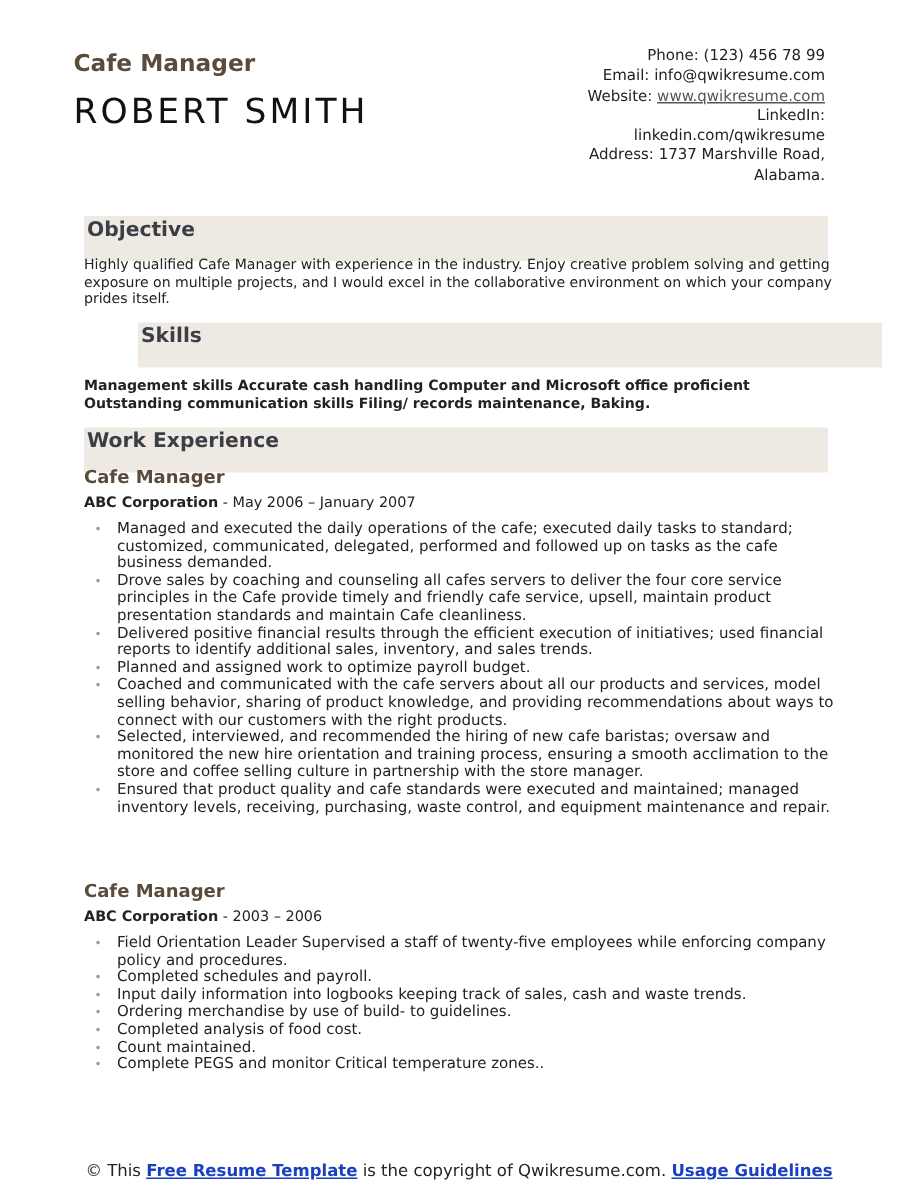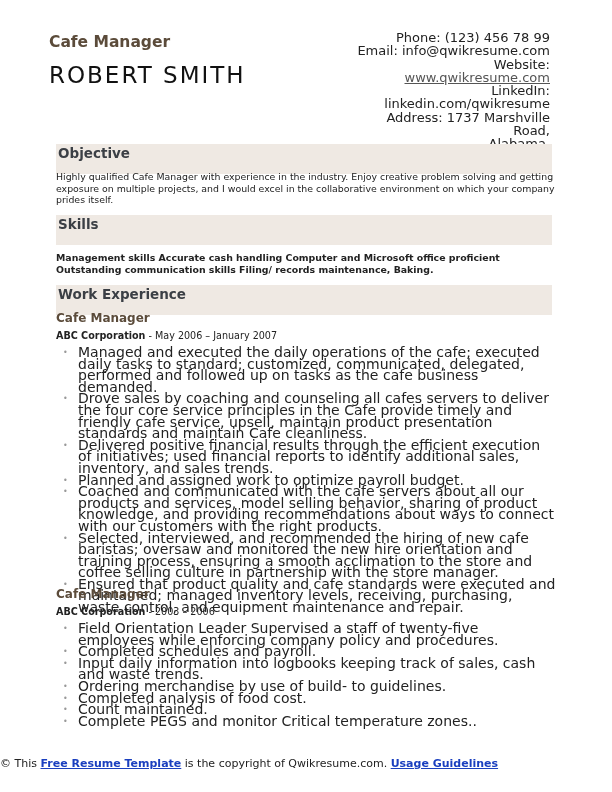--- a/index.html
+++ b/index.html
@@ -1,32 +1,32 @@
 <!DOCTYPE html>
 <html><head>
 <meta charset="utf-8">
 <style>
   html, body { margin:0; padding:0; background:#ffffff; }
   body { width:612px; height:792px; position:relative; overflow:hidden;
          font-family:"DejaVu Sans", sans-serif; color:#222; }
   .page { position:absolute; left:0; top:0; width:612px; height:792px; }
   .job-title-top { position:absolute; left:49px; top:33px; font-size:15.5px; font-weight:bold; color:#5b4b3a; }
   .name { position:absolute; left:49px; top:62px; font-size:23px; letter-spacing:2px; color:#111; }
-  .contact { position:absolute; right:62px; top:31px; text-align:right; font-size:13px; line-height:13.3px; color:#222; width:200px; }
+  .contact { position:absolute; right:62px; top:31px; text-align:right; font-size:10px; line-height:13.3px; color:#222; width:200px; }
   .contact a { color:#555; text-decoration:underline; }
   .section-head { position:absolute; left:56px; width:496px; height:30px; background:#efe9e3;
                   font-size:13.5px; font-weight:bold; color:#3b3f45; line-height:18px; padding-left:2px; box-sizing:border-box; }
   .para { position:absolute; left:56px; width:500px; font-size:9.4px; line-height:11.6px; color:#222; }
   .role { position:absolute; left:56px; font-size:12px; font-weight:bold; color:#5b4b3a; }
   .company { position:absolute; left:56px; font-size:9.6px; color:#222;text-align:center; }
   .company b { font-weight:bold; }
-  ul.bul { position:absolute; left:56px; width:500px; margin:0; padding:0; list-style:none; font-size:14px; line-height:11.6px; color:#222; }
+  ul.bul { position:absolute; left:56px; width:500px; margin:0; padding:0; list-style:none; font-size:10px; line-height:11.6px; color:#222; }
   ul.bul li { position:relative; padding-left:22px; }
   ul.bul li::before { content:"•"; position:absolute; left:7px; color:#999; font-size:8px; }
-  .footer { position:absolute; left:0; top:757px; width:612px; font-size:11px; line-height:14px; color:#222; }
+  .footer { position:absolute; left:0; top:774px; width:612px; text-align:center; font-size:11px; line-height:14px; color:#222; }
   .footer a { color:#1a3fbf; font-weight:bold; text-decoration:underline; }
 </style>
 </head>
 <body>
 
 <div class="page">
 
   <div class="job-title-top">Cafe Manager</div>
   <div class="name">ROBERT SMITH</div>
 
@@ -36,21 +36,21 @@
     <div><span>Website: </span><a>www.qwikresume.com</a></div>
     <div>LinkedIn:</div>
     <div>linkedin.com/qwikresume</div>
     <div>Address: 1737 Marshville Road,</div>
     <div>Alabama.</div>
   </div>
 
   <div class="section-head" style="top:144px;">Objective</div>
   <div class="para" style="top:171px;">Highly qualified Cafe Manager with experience in the industry. Enjoy creative problem solving and getting exposure on multiple projects, and I would excel in the collaborative environment on which your company prides itself.</div>
 
-  <div class="section-head" style="top:215px;">Skills</div>
+  <div class="section-head" style="top:215px;margin-left:36px;">Skills</div>
   <div class="para" style="top:252px;font-weight:bold;">Management skills Accurate cash handling Computer and Microsoft office proficient Outstanding communication skills Filing/ records maintenance, Baking.</div>
 
   <div class="section-head" style="top:285px;">Work Experience</div>
 
   <div class="role" style="top:311px;">Cafe Manager</div>
   <div class="company" style="top:330px;"><b>ABC Corporation</b><span> - May 2006 – January 2007</span></div>
   <ul class="bul" style="top:347px;">
     <li>Managed and executed the daily operations of the cafe; executed daily tasks to standard; customized, communicated, delegated, performed and followed up on tasks as the cafe business demanded.</li>
     <li>Drove sales by coaching and counseling all cafes servers to deliver the four core service principles in the Cafe provide timely and friendly cafe service, upsell, maintain product presentation standards and maintain Cafe cleanliness.</li>
     <li>Delivered positive financial results through the efficient execution of initiatives; used financial reports to identify additional sales, inventory, and sales trends.</li>

